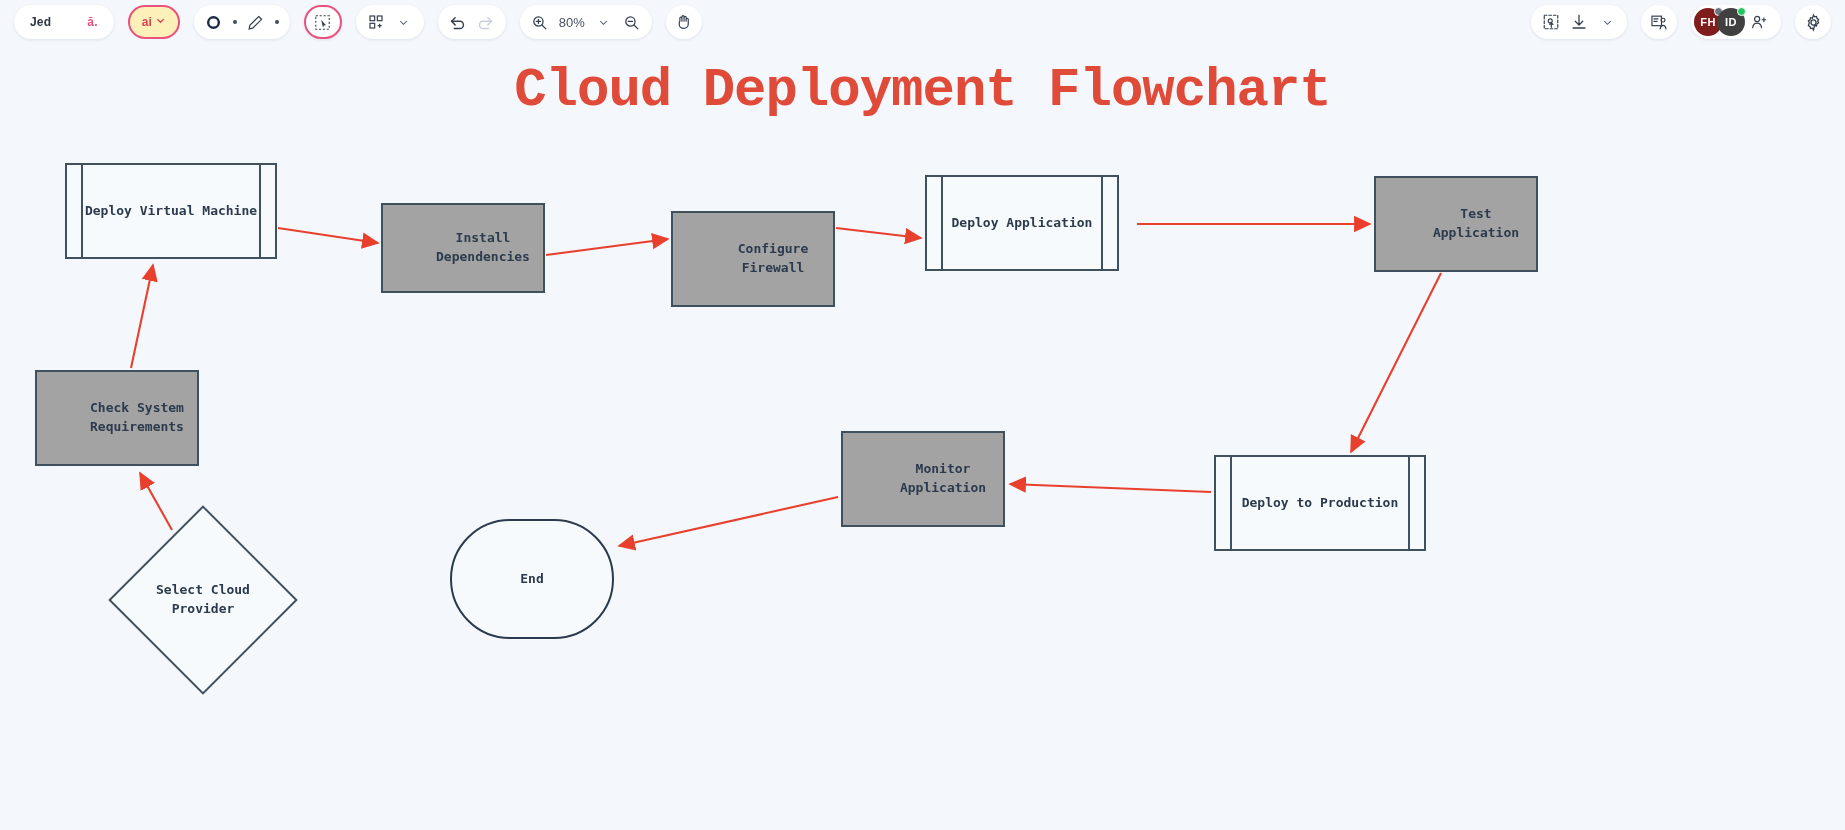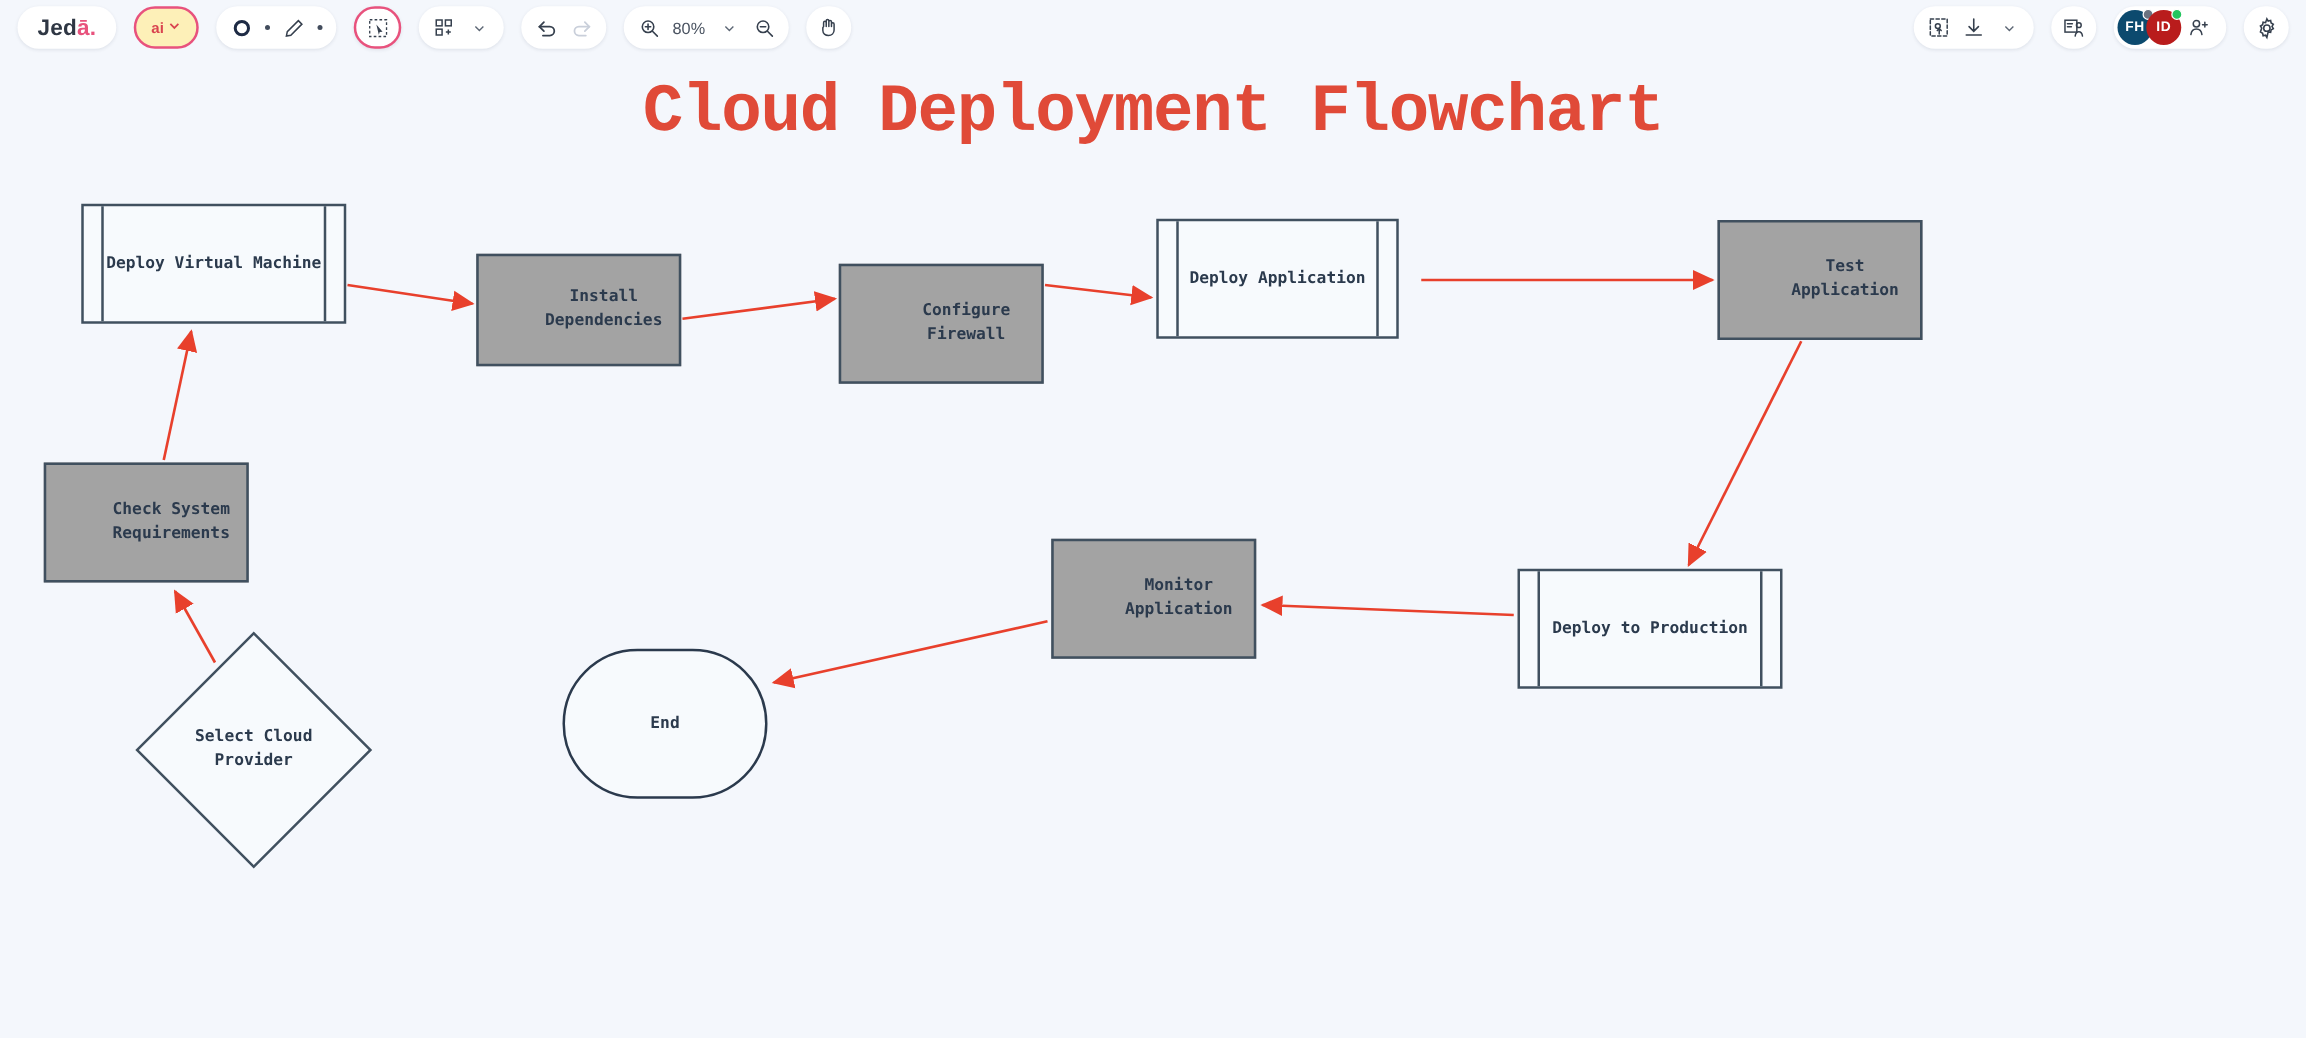--- a/index.html
+++ b/index.html
@@ -38,21 +38,21 @@
     color: #36404e;
   }
   .btn.disabled { color: #c9cfda; cursor: default; }
   .dot-sep { width: 4px; height: 4px; border-radius: 50%; background: #424c5c; margin: 0 5px; }
 
   
   .logo-pill {
     background:#fff; border-radius:999px; height:34px;
     display:flex; align-items:center; padding:0 16px;
     box-shadow: 0 1px 3px rgba(25,40,70,.10);
-    font-size: 18px; font-weight: 600; color:#2f3744; letter-spacing:.2px;
+    font-size: 12px; font-weight: 600; color:#2f3744; letter-spacing:.2px;gap:36px;
   }
   .logo-pill .accent { color:#e8527d; }
   .ai-pill {
     height:34px; display:flex; align-items:center; gap:3px;
     padding: 0 12px; border-radius:999px;
     background:#fdf0b8; border:2px solid #e8527d;
     font-size:12px; font-weight:600; color:#d9434f;
   }
   .sel-pill {
     height:34px; width:38px; display:flex; align-items:center; justify-content:center;
@@ -60,22 +60,22 @@
     box-shadow: 0 1px 3px rgba(25,40,70,.10);
   }
   .zoomlevel { font-size:13px; color:#4a5361; padding:0 4px; min-width:36px; text-align:center; }
 
   .avatar-pill { display:flex; align-items:center; gap:0; padding:0 8px 0 3px; }
   .avatar {
     position: relative; width:28px; height:28px; border-radius:50%;
     display:flex; align-items:center; justify-content:center;
     color:#fff; font-size:11px; font-weight:700; letter-spacing:.5px;
   }
-  .avatar.fh { background:#0c4a6e; }
-  .avatar.id { background:#b91c1c; margin-left:-5px; }
+  .avatar.fh { background:#7f1d1d; }
+  .avatar.id { background:#404040; margin-left:-5px; }
   .status-dot {
     position:absolute; top:-1px; right:-1px;
     width:9px; height:9px; border-radius:50%;
     border:1.5px solid #fff;
   }
   .status-dot.away   { background:#6b7280; }
   .status-dot.online { background:#22c55e; }
 
   
   .canvas { position:absolute; inset:0; }

